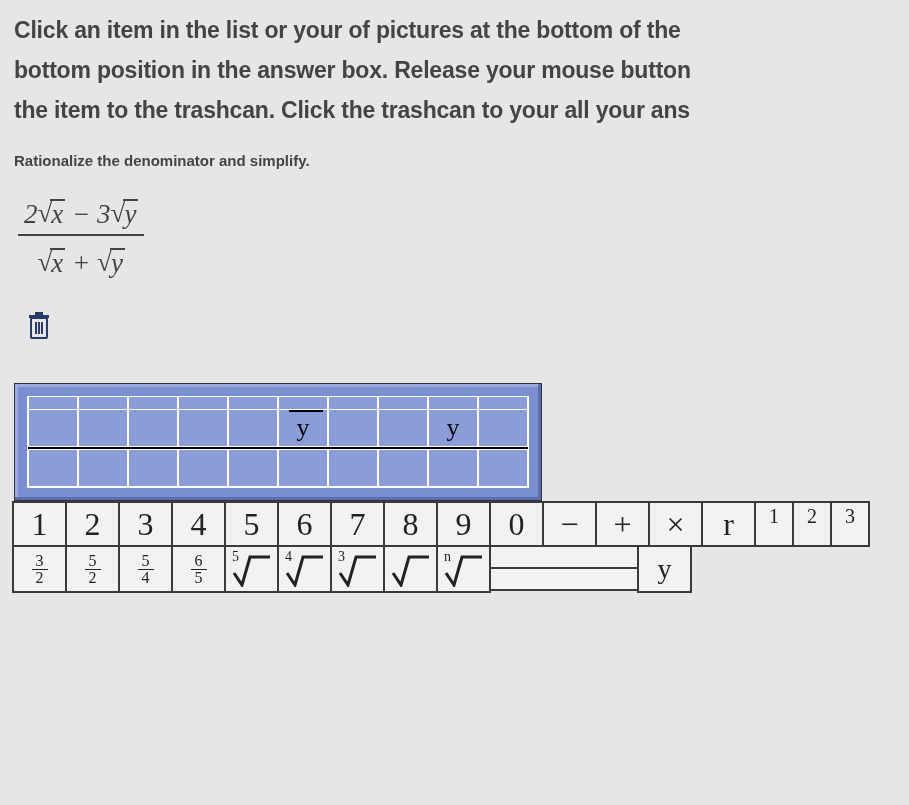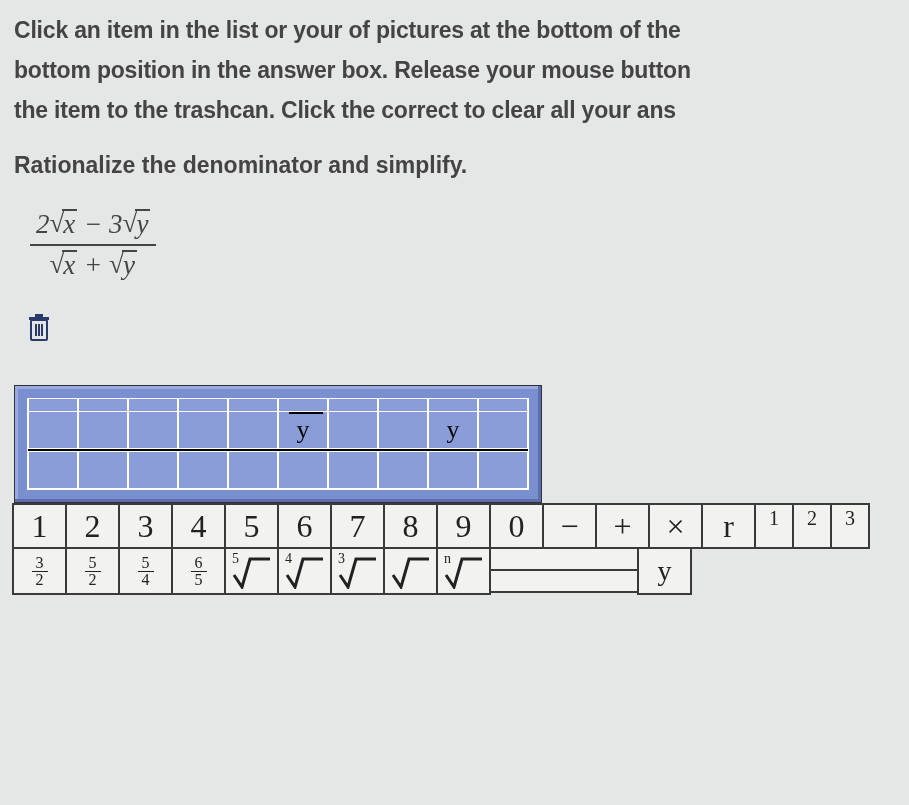--- a/index.html
+++ b/index.html
@@ -18,50 +18,50 @@
   .instructions {
     font-size: 23px;
     line-height: 40px;
     color: #444;
     font-family: Arial, sans-serif;
     font-weight: 600;
     letter-spacing: -0.2px;
   }
   .question {
     margin-top: 22px;
-    font-size: 23px;
+    font-size: 15px;
     font-family: Arial, sans-serif;
     font-weight: 600;
     color: #444;
   }
   
   .expr {
     margin-top: 30px;
-    margin-left: 16px;
+    margin-left: 4px;
     font-family: "Times New Roman", serif;
     font-style: italic;
     color: #444;
     width: 190px;
   }
   .frac {
     display: inline-block;
     text-align: center;
   }
   .frac .num, .frac .den {
     display: block;
     padding: 0 6px;
     font-size: 27px;
     white-space: nowrap;
   }
   .frac .num {
     border-bottom: 2px solid #444;
     padding-bottom: 4px;
   }
   .frac .den {
-    padding-top: 4px;
+    padding-top: 12px;
   }
   .sqrt {
     display: inline-block;
     position: relative;
   }
   .sqrt .bar {
     border-top: 2px solid #444;
     padding: 0 2px 0 1px;
     display: inline-block;
     line-height: 1;
@@ -185,21 +185,21 @@
   .row2 { align-items: flex-start; }
 </style>
 </head>
 <body>
 
 <div class="page">
 
   <div class="instructions">
     <span>Click an item in the list or your of pictures at the bottom of the</span><br>
     <span>bottom position in the answer box. Release your mouse button</span><br>
-    <span>the item to the trashcan. Click the correct to clear all your ans</span>
+    <span>the item to the trashcan. Click the trashcan to your all your ans</span>
   </div>
 
   <div class="question">Rationalize the denominator and simplify.</div>
 
   <div class="expr">
     <span class="frac">
       <span class="num">
         <span>2</span><span class="sqrt"><span class="bar">x</span></span><span> − </span><span>3</span><span class="sqrt"><span class="bar">y</span></span>
       </span>
       <span class="den">

